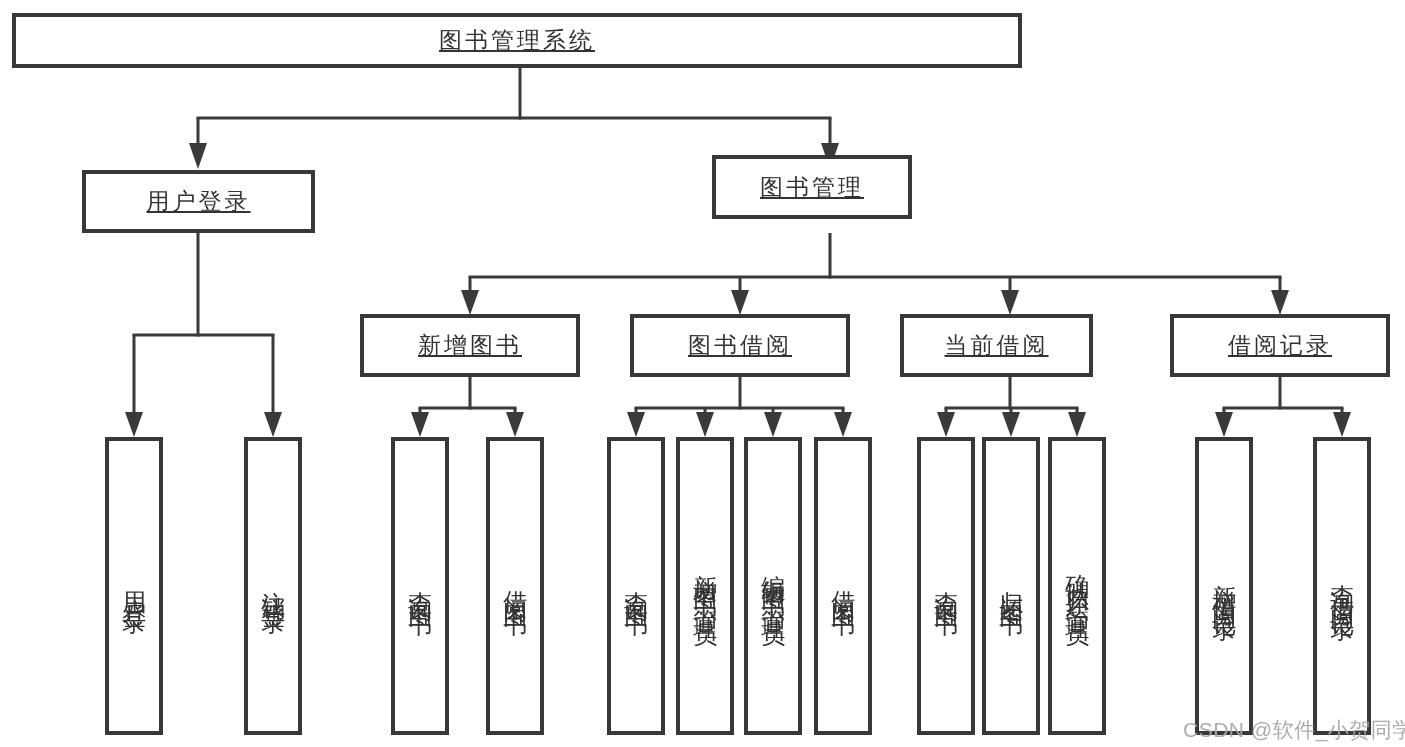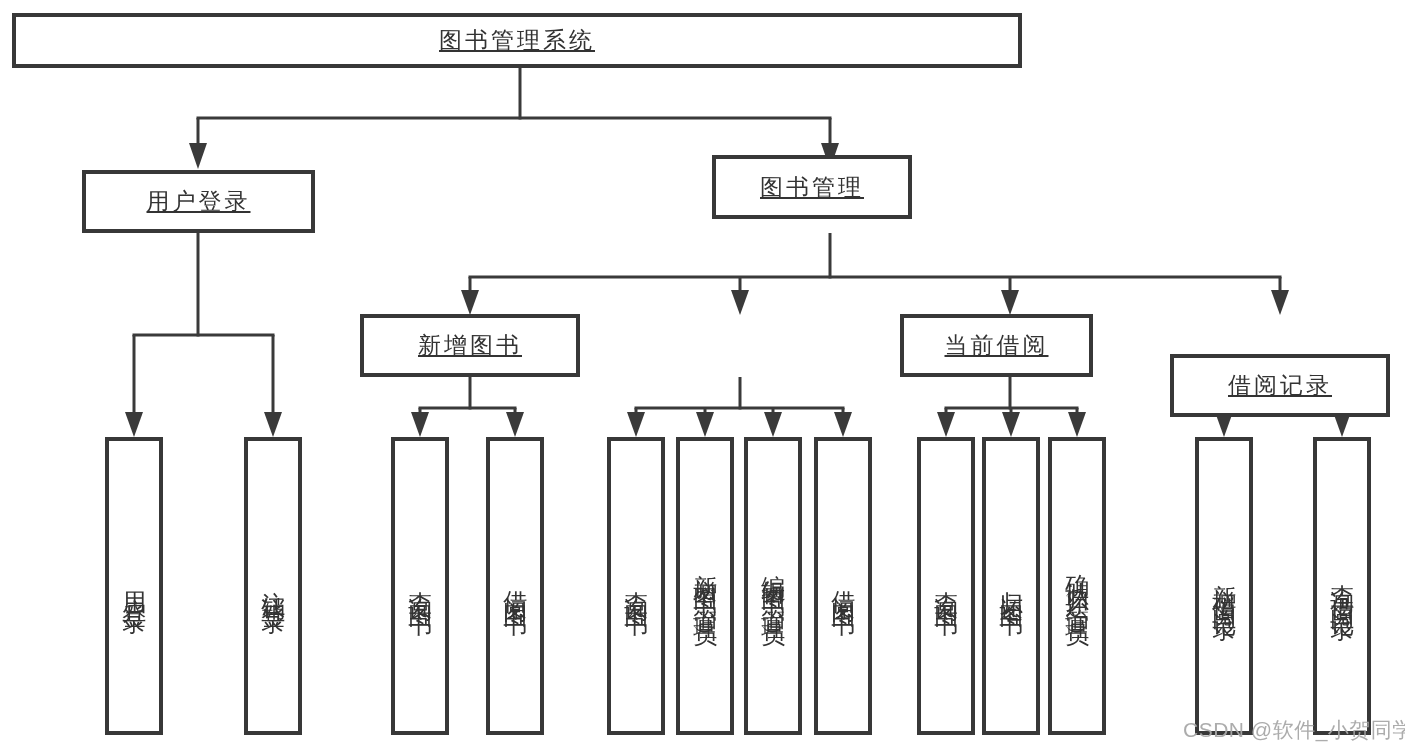--- a/index.html
+++ b/index.html
@@ -59,21 +59,21 @@
     z-index: 3;
     white-space: nowrap;
   }
   
   #n-root   { left: 12px;   top: 13px;  width: 1010px; height: 55px; }
   #n-login  { left: 82px;   top: 170px; width: 233px;  height: 63px; }
   #n-mgmt   { left: 712px;  top: 155px; width: 200px;  height: 64px; }
   #n-newb   { left: 360px;  top: 314px; width: 220px;  height: 63px; }
   #n-borrow { left: 630px;  top: 314px; width: 220px;  height: 63px; }
   #n-cur    { left: 900px;  top: 314px; width: 193px;  height: 63px; }
-  #n-rec    { left: 1170px; top: 314px; width: 220px;  height: 63px; margin-top: 40px; }
+  #n-rec    { left: 1170px; top: 314px; width: 220px;  height: 63px; }
   #l-ul0 { left: 105px; }
   #l-ul1 { left: 244px; }
   #l-nb0 { left: 391px; }
   #l-nb1 { left: 486px; }
   #l-bb0 { left: 607px; }
   #l-bb1 { left: 676px; }
   #l-bb2 { left: 744px; }
   #l-bb3 { left: 814px; }
   #l-cb0 { left: 917px; }
   #l-cb1 { left: 982px; }
@@ -169,20 +169,23 @@
   <div class="box hbox" id="n-login">
     <span>用户登录</span>
   </div>
   <div class="box hbox" id="n-mgmt">
     <span>图书管理</span>
   </div>
 
   <div class="box hbox" id="n-newb">
     <span>新增图书</span>
   </div>
+  <div class="box hbox" id="n-borrow">
+    <span>图书借阅</span>
+  </div>
   <div class="box hbox" id="n-cur">
     <span>当前借阅</span>
   </div>
   <div class="box hbox" id="n-rec">
     <span>借阅记录</span>
   </div>
 
   <div class="box leaf" id="l-ul0">
     <span>用户登录</span>
   </div>

